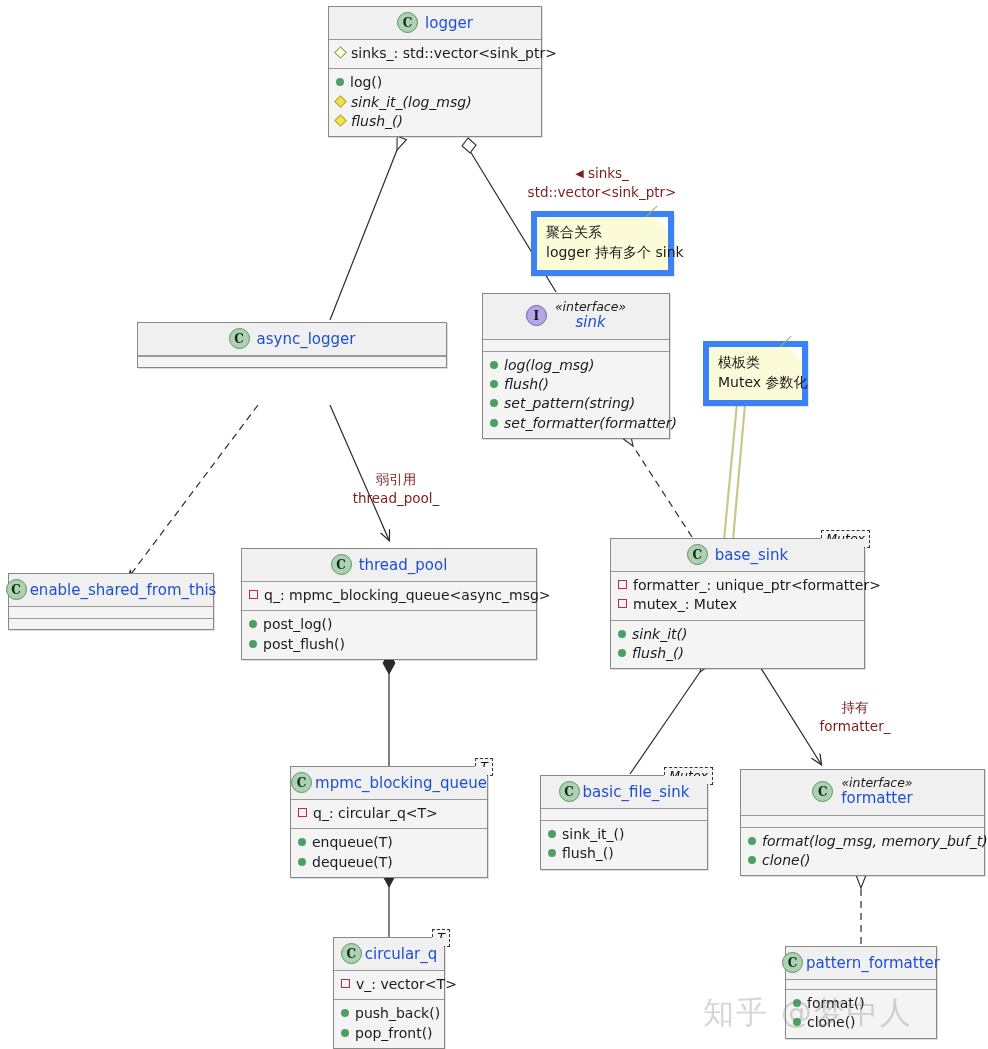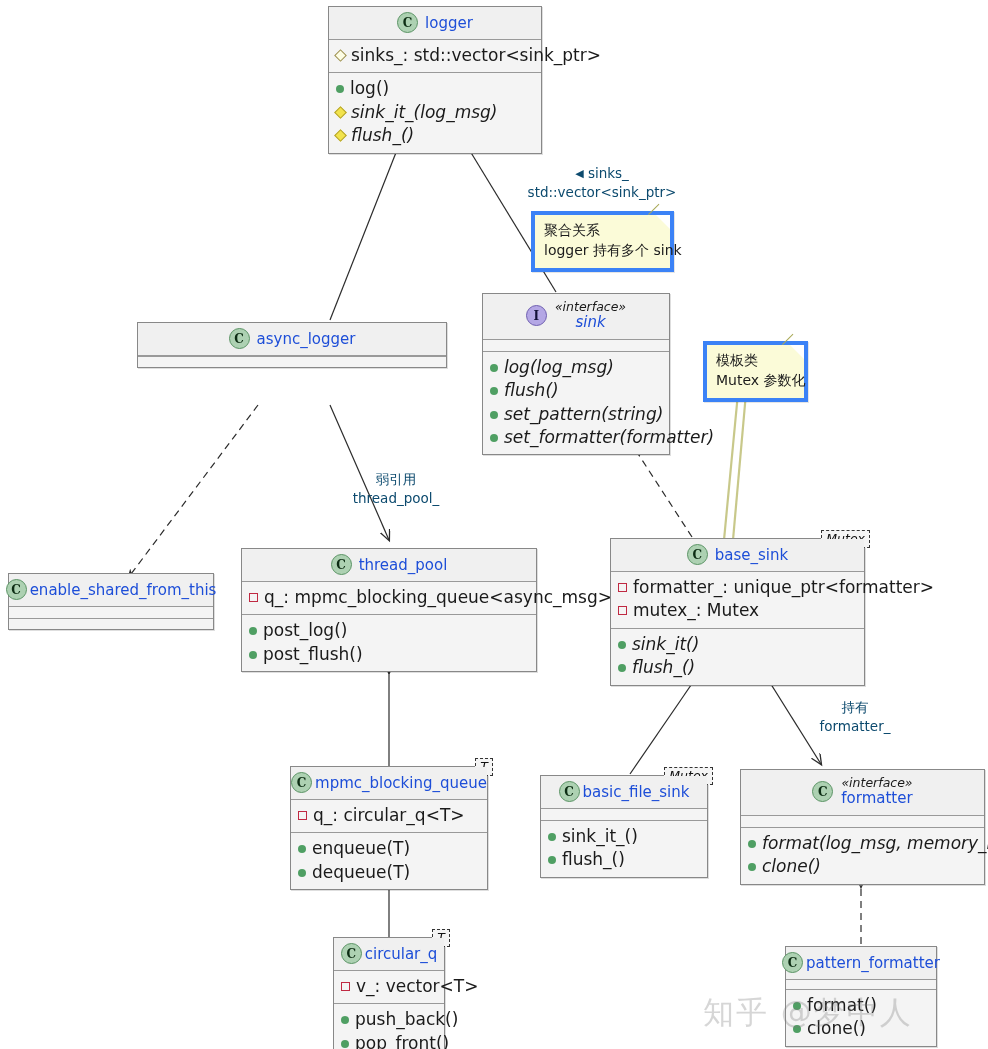--- a/index.html
+++ b/index.html
@@ -108,21 +108,21 @@
     background: #f4f4f4;
   }
   .uml-section.divider { border-top: 1px solid #999999; }
   .uml-section.empty { height: 11px; padding: 0; }
   .uml-row {
     display: flex;
     align-items: baseline;
     gap: 6px;
     white-space: nowrap;
     line-height: 1.38;
-    font-size: 17px;
+    font-size: 14px;
   }
   .uml-row.italic { font-style: italic; }
 
   
   .mk {
     flex: 0 0 auto;
     display: inline-block;
     position: relative;
     top: -1px;
   }
@@ -162,21 +162,21 @@
     line-height: 1.05;
     color: #111111;
     white-space: nowrap;
   }
 
   
   .uml-note {
     position: absolute;
     box-sizing: border-box;
     background: #fbfbd8;
-    border: 4px solid #3b82f6;
+    border: 6px solid #3b82f6;
     font-size: 14px;
     color: #1b1b1b;
     padding: 6px 9px 7px 9px;
     line-height: 1.42;
     box-shadow: 1px 1px 0 rgba(0,0,0,0.10);
   }
   .uml-note .fold {
     position: absolute;
     top: 0;
     right: 0;
@@ -194,21 +194,21 @@
     border-left: 1px solid #a9a957;
     transform: rotate(45deg);
     transform-origin: 100% 0%;
   }
   .note-line { white-space: nowrap; }
 
   
   .edge-label {
     position: absolute;
     font-size: 13.5px;
-    color: #0c4a6e;
+    color: #7f1d1d;
     line-height: 1.38;
     white-space: nowrap;
     text-align: center;
   }
   .edge-label .ln { display: block; }
   .arrow-glyph {
     font-size: 11px;
     position: relative;
     top: -1px;
   }

